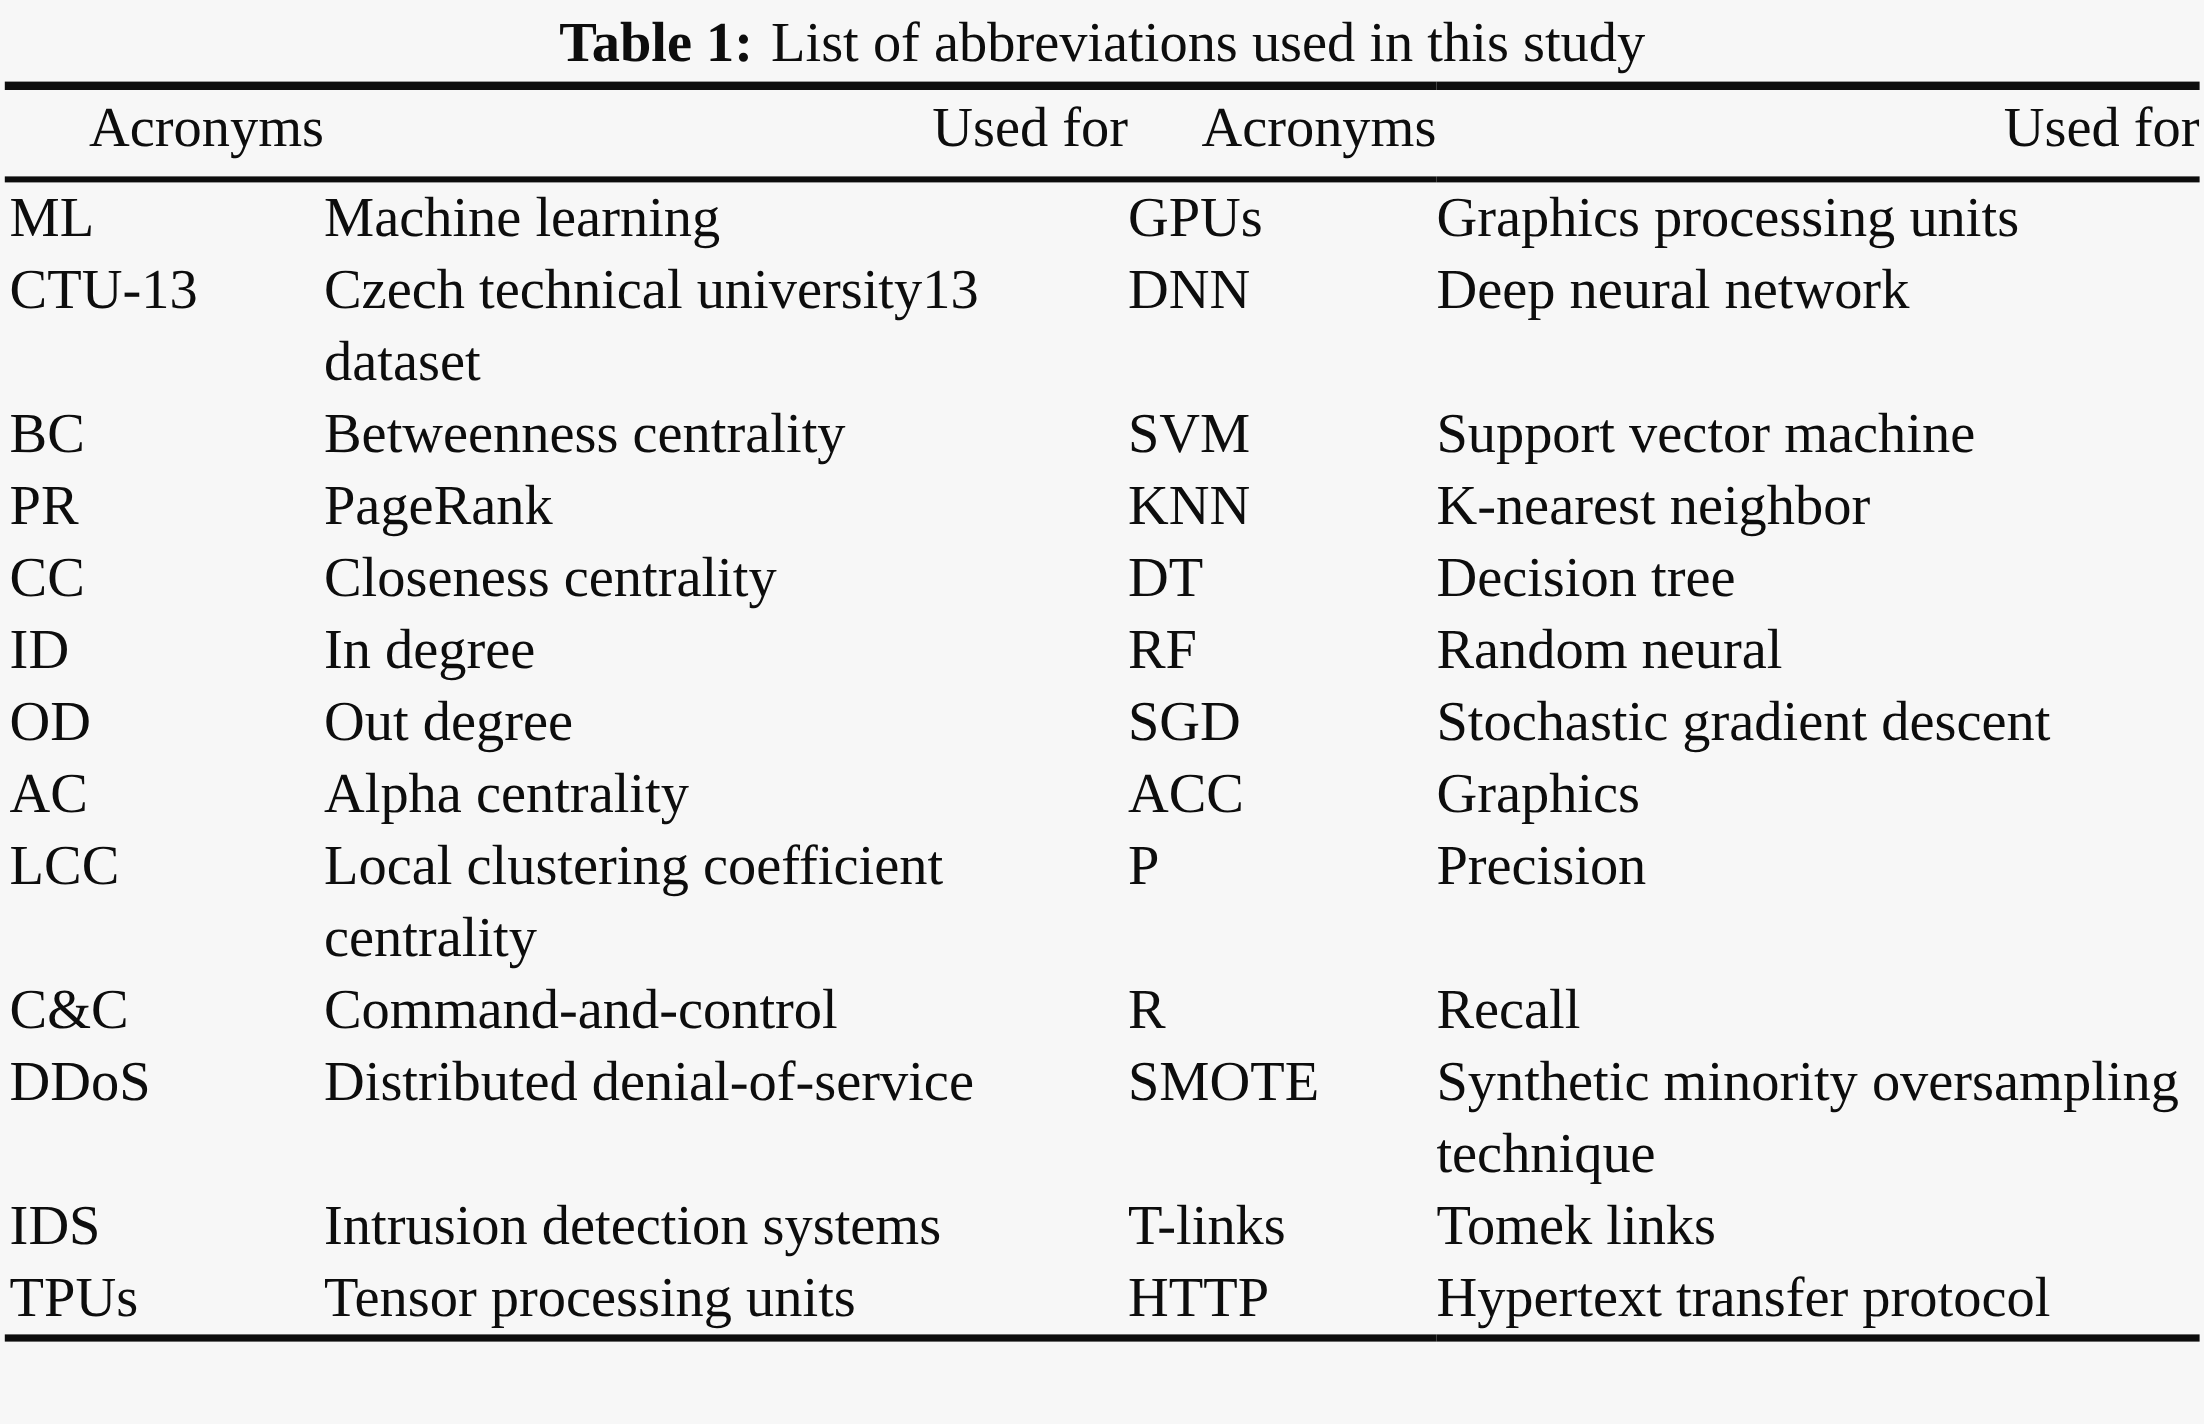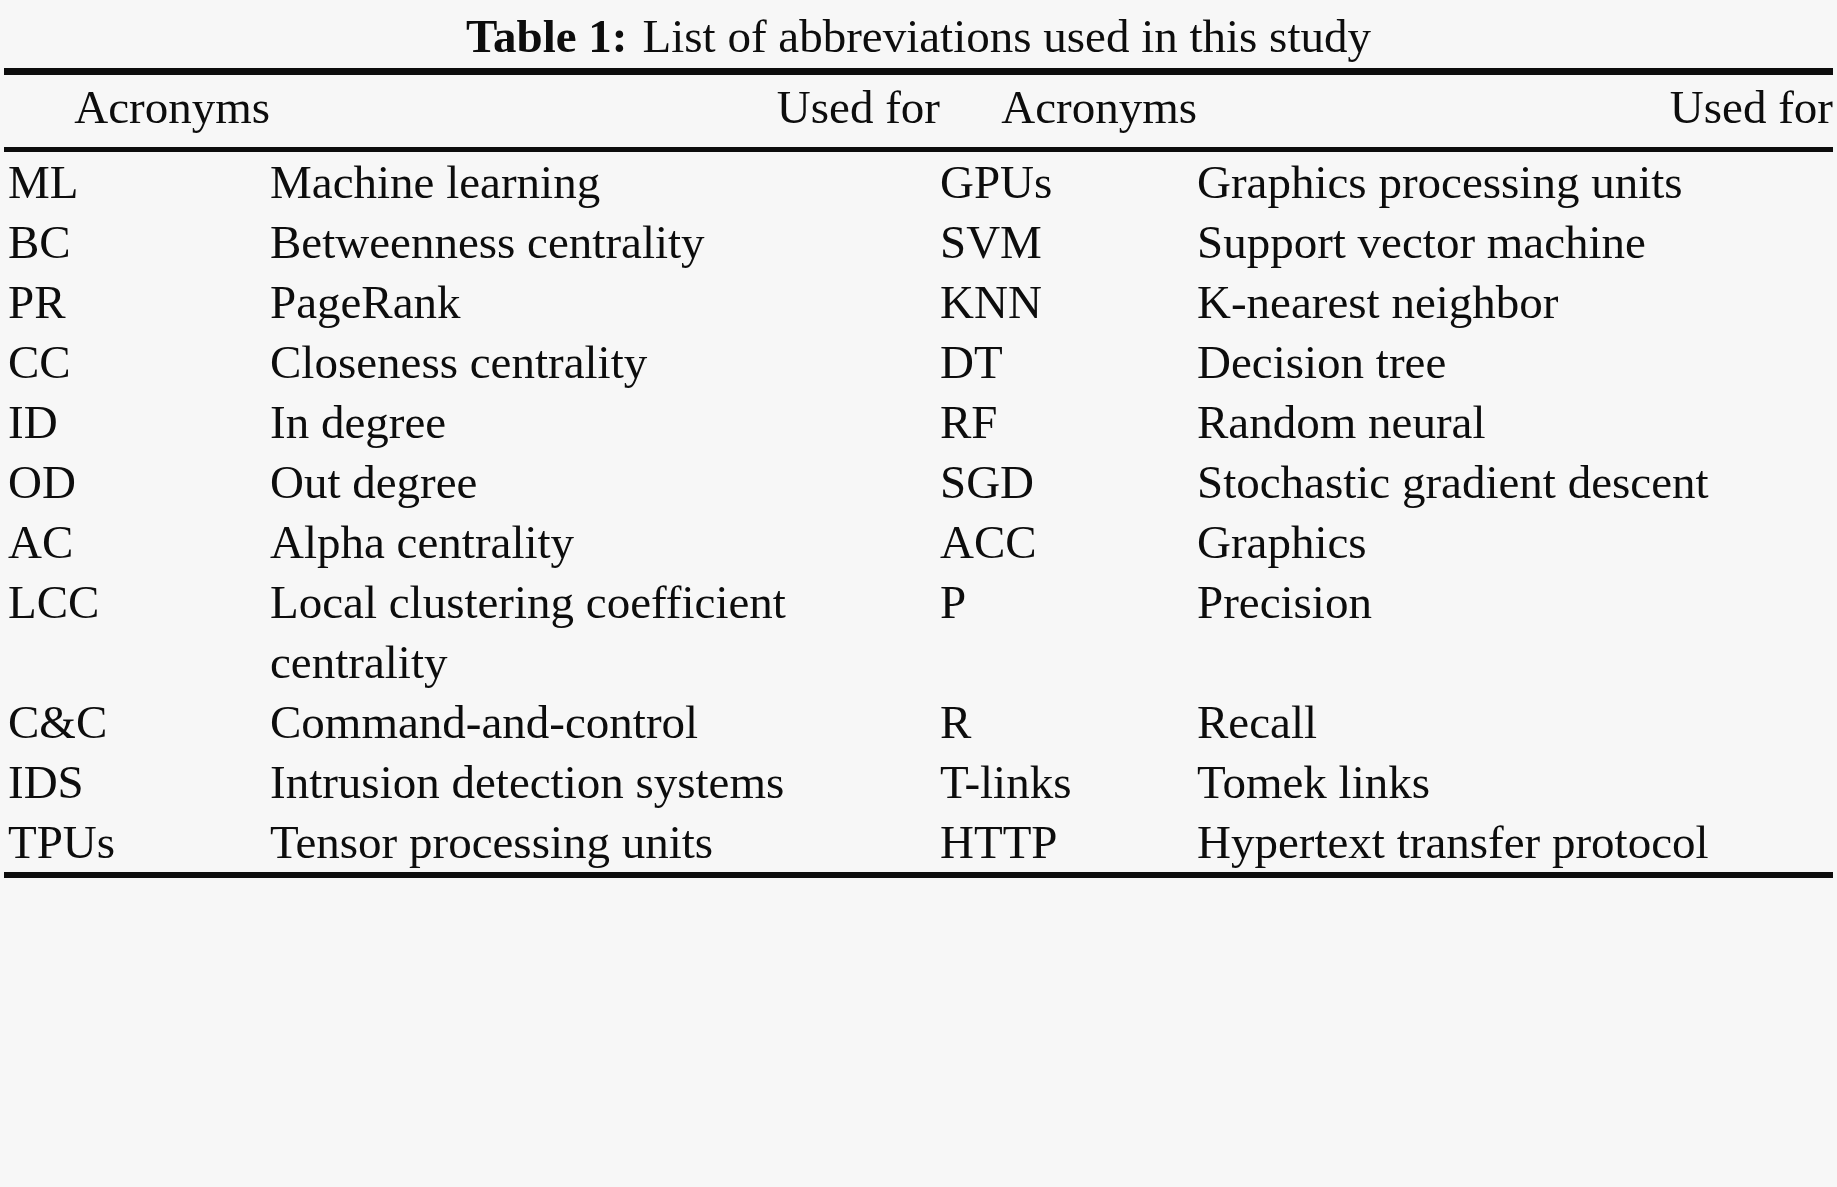--- a/index.html
+++ b/index.html
@@ -78,20 +78,27 @@
       </tr>
     </thead>
     <tbody>
         <tr>
     <td class="acr first-col">ML</td>
     <td class="def">Machine learning</td>
     <td class="acr">GPUs</td>
     <td class="def">Graphics processing units</td>
   </tr>
         <tr>
+    <td class="acr first-col">CTU-13</td>
+    <td class="def">Czech technical university13
+dataset</td>
+    <td class="acr">DNN</td>
+    <td class="def">Deep neural network</td>
+  </tr>
+        <tr>
     <td class="acr first-col">BC</td>
     <td class="def">Betweenness centrality</td>
     <td class="acr">SVM</td>
     <td class="def">Support vector machine</td>
   </tr>
         <tr>
     <td class="acr first-col">PR</td>
     <td class="def">PageRank</td>
     <td class="acr">KNN</td>
     <td class="def">K-nearest neighbor</td>
@@ -127,20 +134,27 @@
     <td class="acr">P</td>
     <td class="def">Precision</td>
   </tr>
         <tr>
     <td class="acr first-col">C&amp;C</td>
     <td class="def">Command-and-control</td>
     <td class="acr">R</td>
     <td class="def">Recall</td>
   </tr>
         <tr>
+    <td class="acr first-col">DDoS</td>
+    <td class="def">Distributed denial-of-service</td>
+    <td class="acr">SMOTE</td>
+    <td class="def">Synthetic minority oversampling
+technique</td>
+  </tr>
+        <tr>
     <td class="acr first-col">IDS</td>
     <td class="def">Intrusion detection systems</td>
     <td class="acr">T-links</td>
     <td class="def">Tomek links</td>
   </tr>
         <tr>
     <td class="acr first-col">TPUs</td>
     <td class="def">Tensor processing units</td>
     <td class="acr">HTTP</td>
     <td class="def">Hypertext transfer protocol</td>

